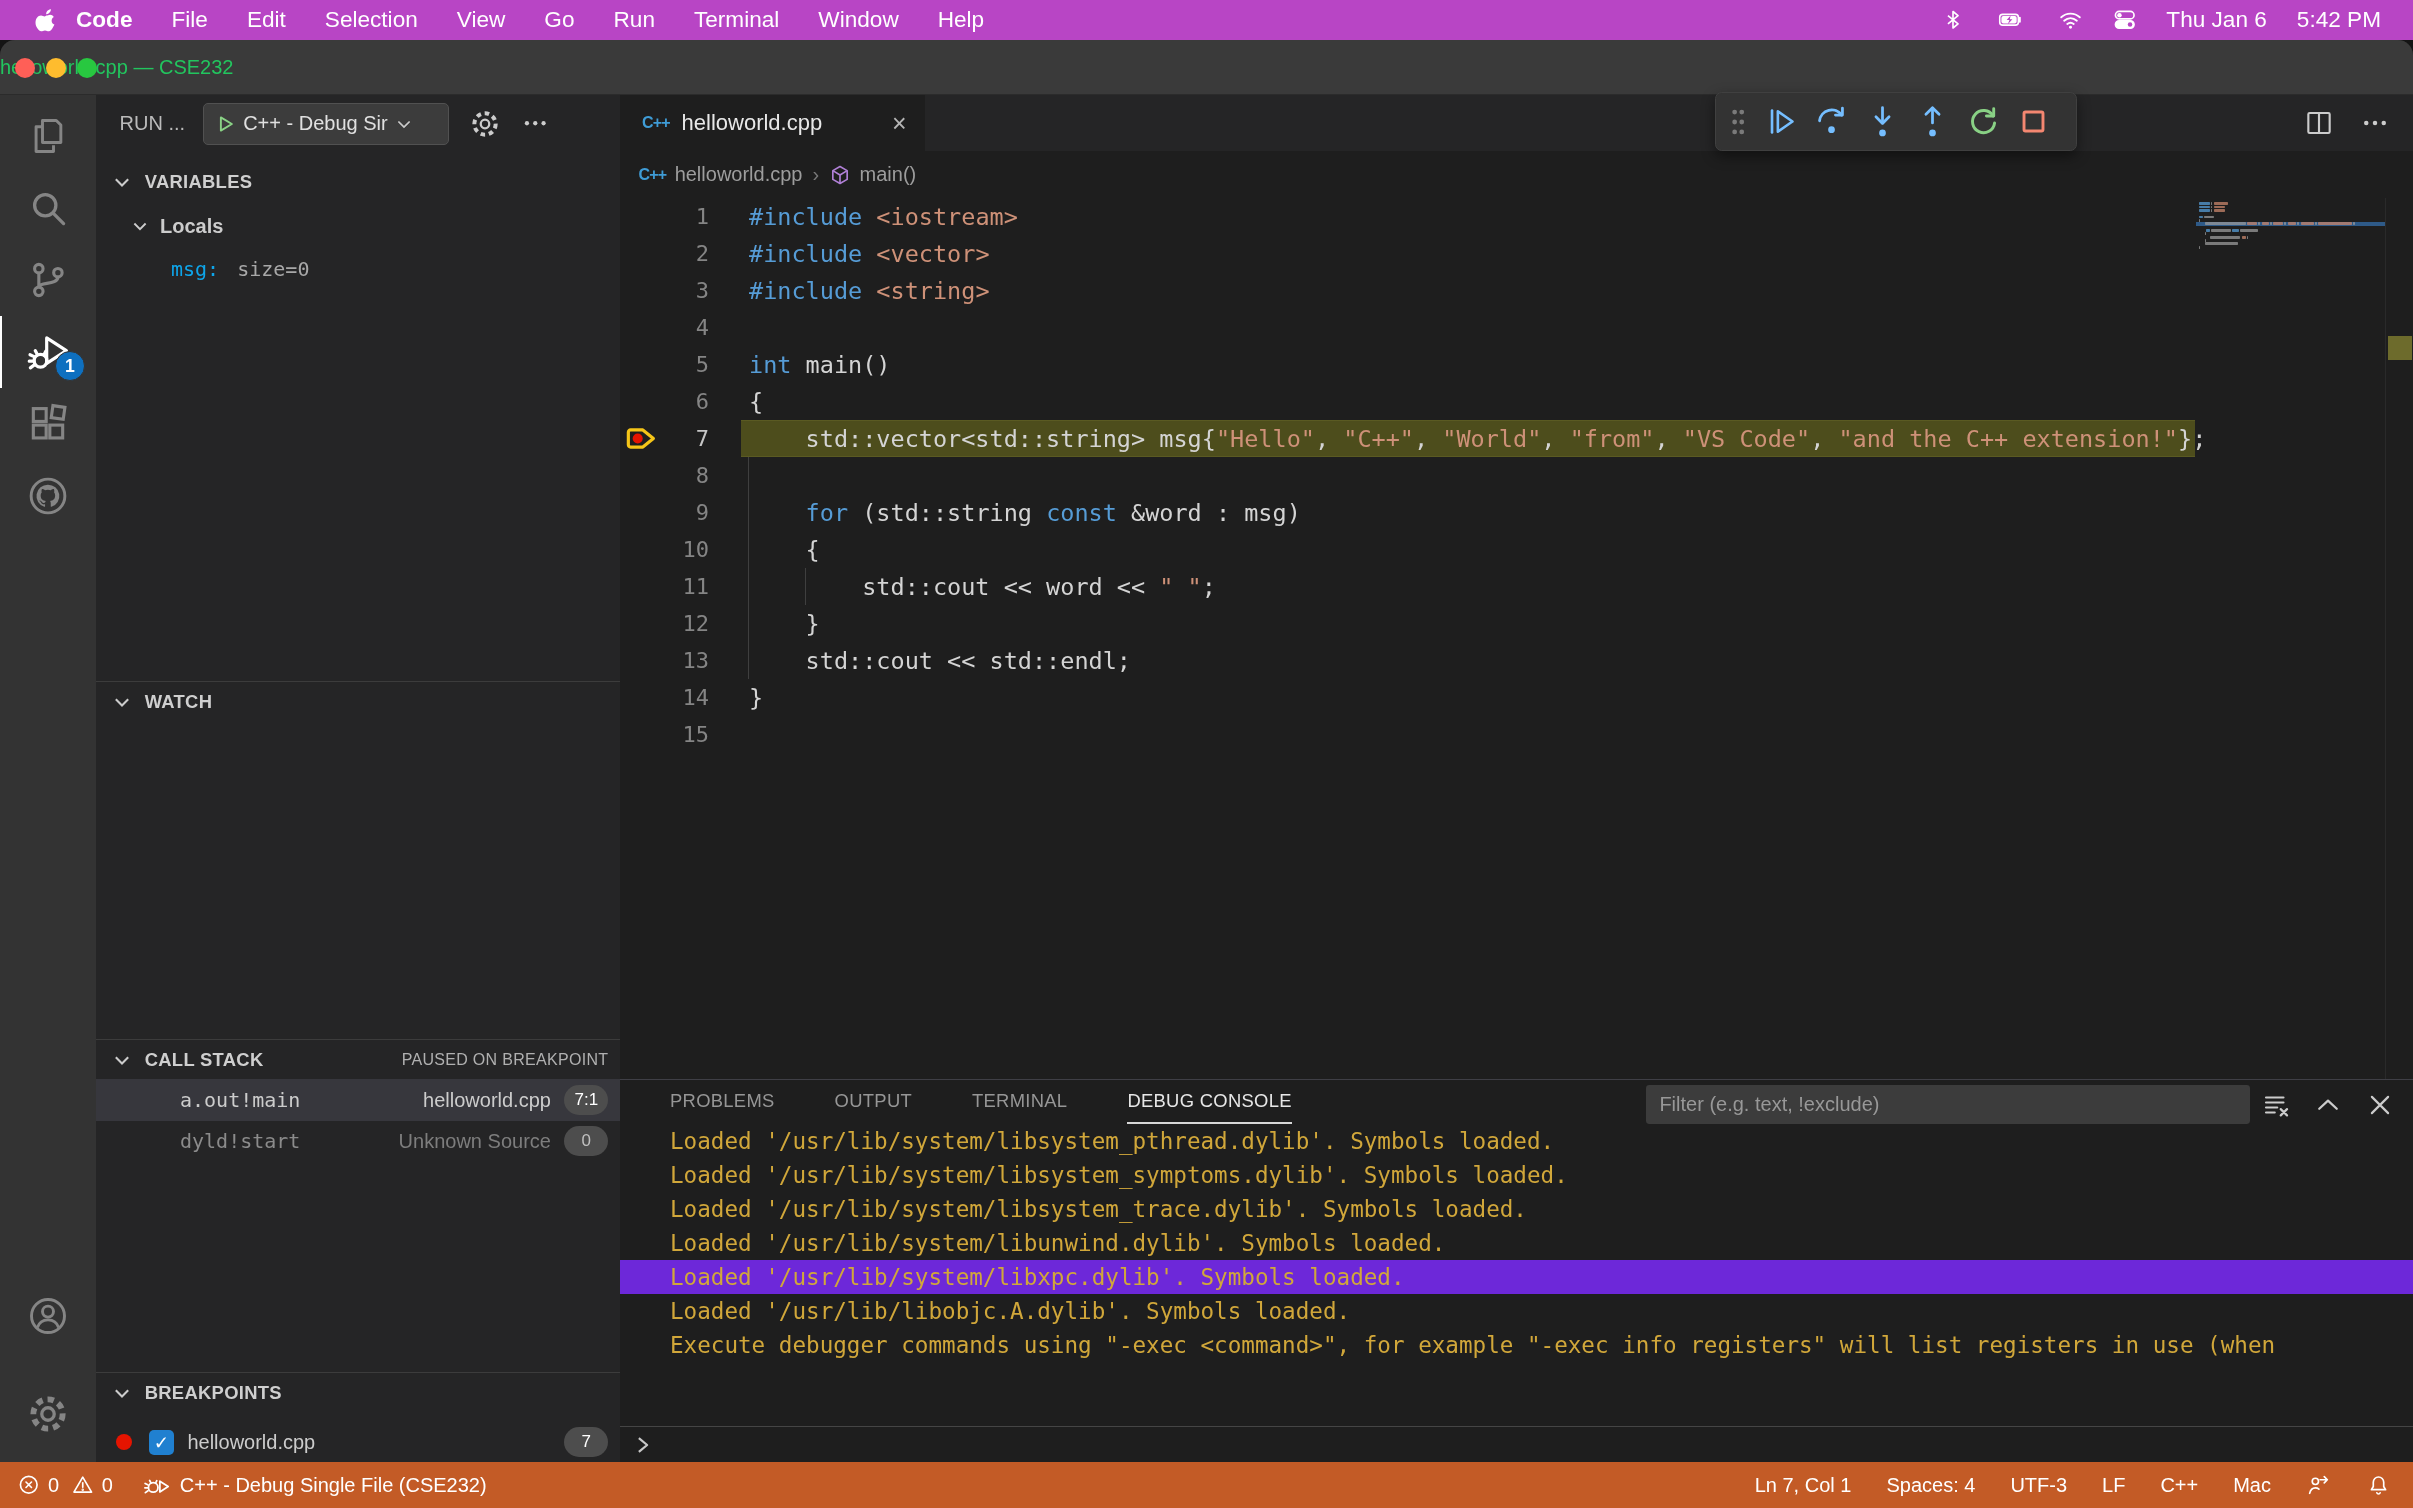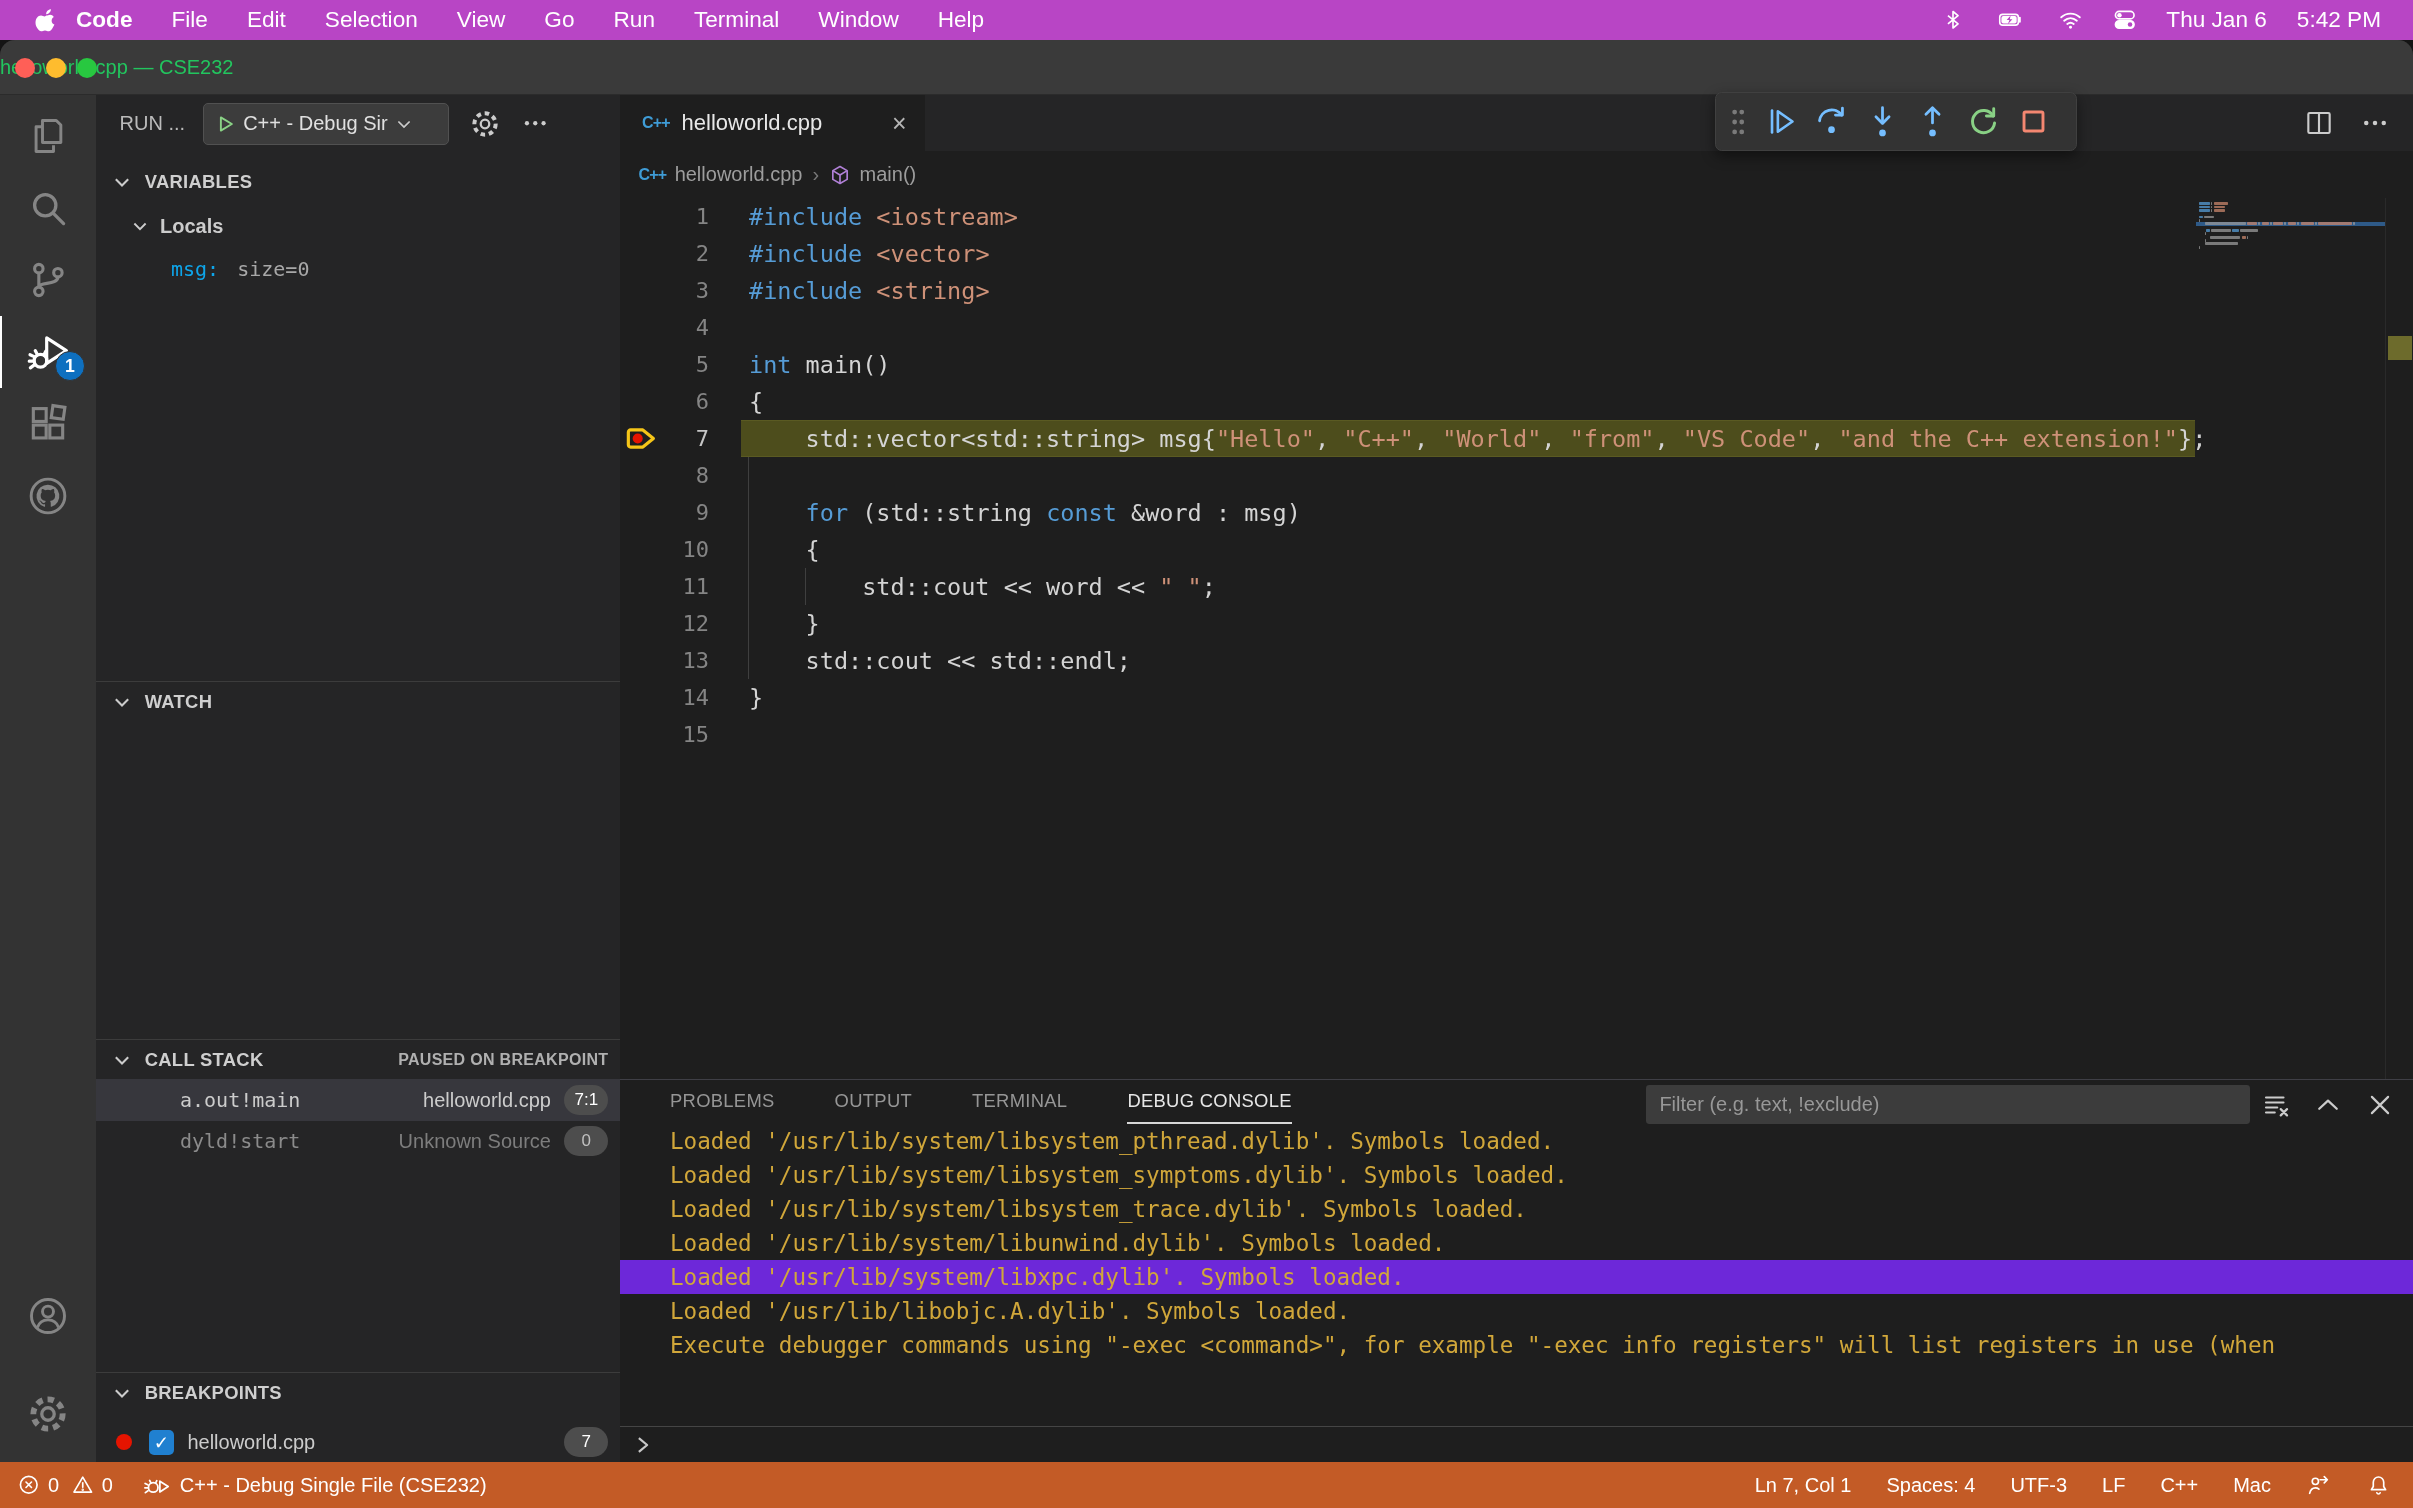--- a/index.html
+++ b/index.html
@@ -40,21 +40,21 @@
 
   .section { position:absolute; left:0; right:0; }
   .sec-head { height:40px; display:flex; align-items:center; padding-left:15px; font-size:18.4px; font-weight:bold; color:#cfcfcf; letter-spacing:0.3px; cursor:pointer; }
   .sec-head .chev { margin-right:11.7px; color:#cccccc; }
   .divider-top { border-top:0.8px solid #3c3c3c; }
   .row48 { position:absolute; left:0; right:0; height:40px; display:flex; align-items:center; font-size:20px; cursor:pointer; }
   .mono { font-family:"DejaVu Sans Mono",monospace; }
   .var-name { color:#0ea5e9;text-align:center; }
   .var-val { color:#a8a8a8; margin-left:18px; }
 
-  .cs-status { margin-left:auto; padding-right:11.7px; font-size:16px; font-weight:bold; color:#b0b0b0; letter-spacing:0.3px; }
+  .cs-status { margin-left:auto; padding-right:11.7px; font-size:16px; font-weight:normal; color:#b0b0b0; letter-spacing:0.3px; }
   .frame { position:absolute; left:0; right:0; height:42px; display:flex; align-items:center; font-size:20px; cursor:pointer; }
   .frame.selected { background:#37373d; }
   .frame .fname { margin-left:84px; font-family:"DejaVu Sans Mono",monospace; color:#cccccc; }
   .frame.dim .fname { color:#8b8b8b; }
   .frame .fsrc { margin-left:auto; color:#cccccc; }
   .frame.dim .fsrc { color:#7d7d7d; }
   .badge { margin:0 11.7px 0 13.4px; min-width:44px; height:30px; padding:0 10px; border-radius:17px; background:#4d4d4d; color:#ffffff; font-size:17px; display:flex; align-items:center; justify-content:center; }
   .frame.dim .badge { color:#c0c0c0; }
 
   .bp-row { position:absolute; left:0; right:0; height:42px; display:flex; align-items:center; cursor:pointer; }

